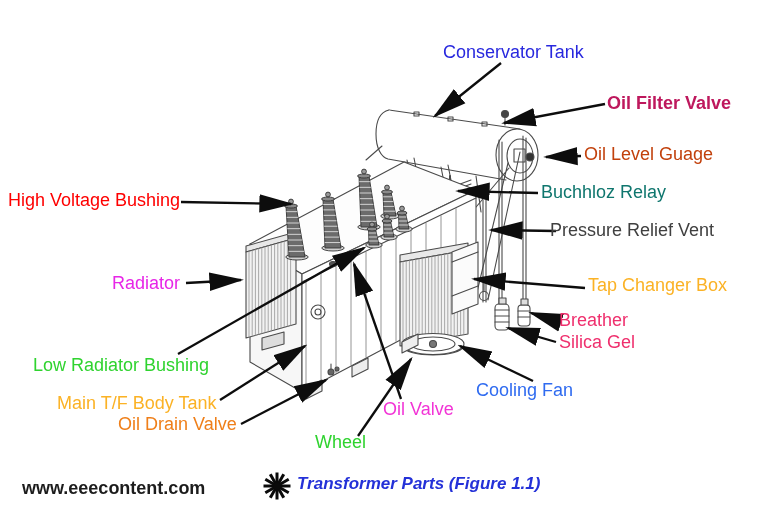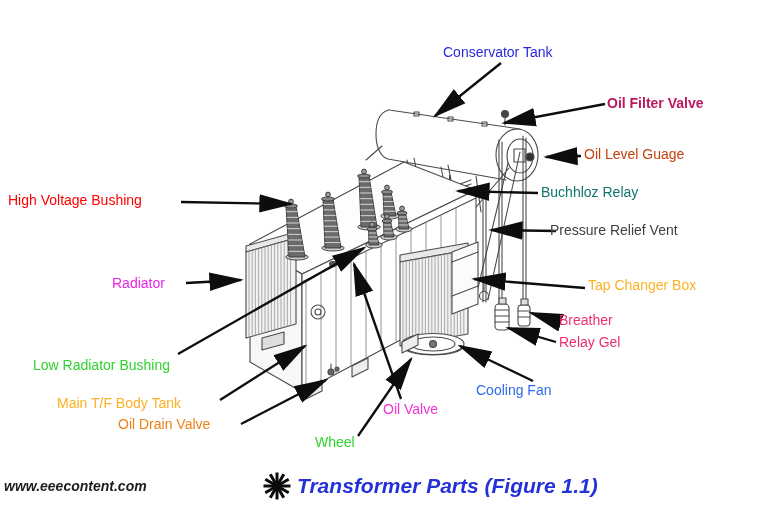--- a/index.html
+++ b/index.html
@@ -2,29 +2,29 @@
 <html><head>
 <meta charset="utf-8">
 <style>
   html,body{margin:0;padding:0;background:#ffffff;}
   #stage{
     position:relative;width:768px;height:507px;background:#ffffff;overflow:hidden;
     font-family:"Liberation Sans","DejaVu Sans",sans-serif;
   }
   #art,#arrows{position:absolute;left:0;top:0;}
   #labels .lbl{
-    position:absolute;white-space:nowrap;font-size:14px;line-height:18px;
+    position:absolute;white-space:nowrap;font-size:18px;line-height:18px;
     letter-spacing:0px;
   }
   #footer-caption{
-    position:absolute;left:297px;top:474px;font-size:21px;font-weight:bold;font-style:italic;
+    position:absolute;left:297px;top:474px;font-size:17px;font-weight:bold;font-style:italic;
     white-space:nowrap;
   }
   #watermark{
-    position:absolute;left:4px;top:478px;font-size:14px;font-weight:bold;font-style:italic;
+    position:absolute;left:22px;top:478px;font-size:18px;font-weight:bold;
     white-space:nowrap;
   }
   #star{position:absolute;left:260px;top:469px;}
 </style>
 </head>
 <body>
 
 <div id="stage">
 
   <svg id="art" width="768" height="507" viewBox="0 0 768 507">
@@ -304,21 +304,21 @@
   <div id="labels">
       <span class="lbl" style="left: 8px; top: 191px; color: rgb(254, 0, 0); text-align: right;">High Voltage Bushing</span>
       <span class="lbl" style="left: 443px; top: 43px; color: rgb(40, 40, 222);">Conservator Tank</span>
       <span class="lbl" style="left: 607px; top: 94px; color: #be185d; font-weight: bold;">Oil Filter Valve</span>
       <span class="lbl" style="left: 584px; top: 145px; color: #c2410c;">Oil Level Guage</span>
       <span class="lbl" style="left: 541px; top: 183px; color: #0f766e;">Buchhloz Relay</span>
       <span class="lbl" style="left: 550px; top: 221px; color: #404040;">Pressure Relief Vent</span>
       <span class="lbl" style="left: 112px; top: 274px; color: rgb(231, 38, 231);">Radiator</span>
       <span class="lbl" style="left: 588px; top: 276px; color: rgb(251, 178, 37);">Tap Changer Box</span>
       <span class="lbl" style="left: 559px; top: 311px; color: rgb(239, 47, 109);">Breather</span>
-      <span class="lbl" style="left: 559px; top: 333px; color: rgb(239, 47, 109);">Relay Gel</span>
+      <span class="lbl" style="left: 559px; top: 333px; color: rgb(239, 47, 109);">Silica Gel</span>
       <span class="lbl" style="left: 476px; top: 381px; color: rgb(47, 107, 240);">Cooling Fan</span>
       <span class="lbl" style="left: 383px; top: 400px; color: rgb(242, 51, 214);">Oil Valve</span>
       <span class="lbl" style="left: 315px; top: 433px; color: rgb(47, 211, 47);">Wheel</span>
       <span class="lbl" style="left: 33px; top: 356px; color: rgb(47, 211, 47);">Low Radiator Bushing</span>
       <span class="lbl" style="left: 57px; top: 394px; color: rgb(251, 178, 37);">Main T/F Body Tank</span>
       <span class="lbl" style="left: 118px; top: 415px; color: rgb(239, 127, 25);">Oil Drain Valve</span>
     </div>
 
   <span id="watermark" style="color: rgb(28, 28, 28);">www.eeecontent.com</span>
   <svg id="star" width="34" height="34" viewBox="-17 -17 34 34">

